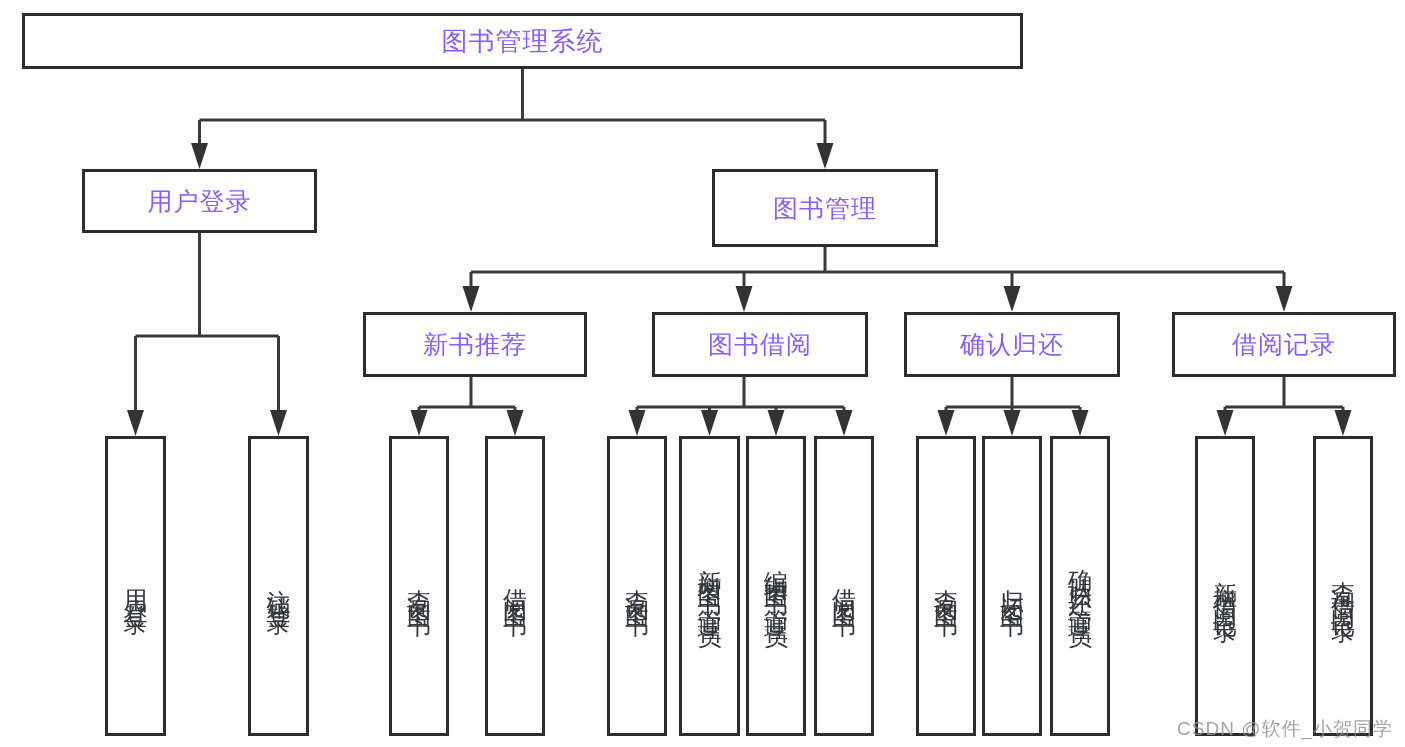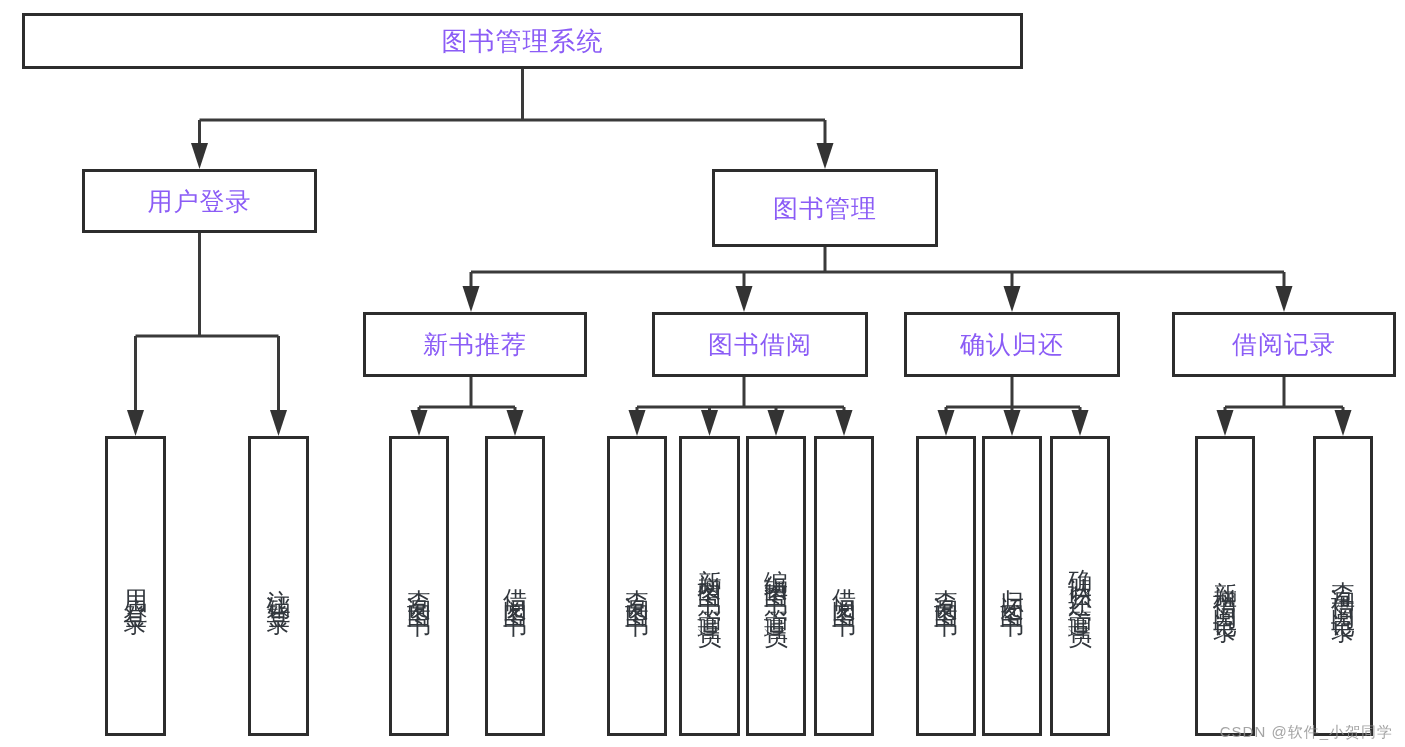--- a/index.html
+++ b/index.html
@@ -32,21 +32,21 @@
     text-orientation:mixed;
     font-size:24px;
     letter-spacing:8px;
     line-height:1;
     color:#32373d;
   }
   .watermark{
     position:absolute;
     right:12px;
     bottom:5px;
-    font-size:15px;
+    font-size:19px;
     color:rgba(148,148,148,0.85);
     letter-spacing:1px;
     white-space:nowrap;
     z-index:5;
   }
 </style>
 </head>
 <body>
 
 <div id="canvas">

